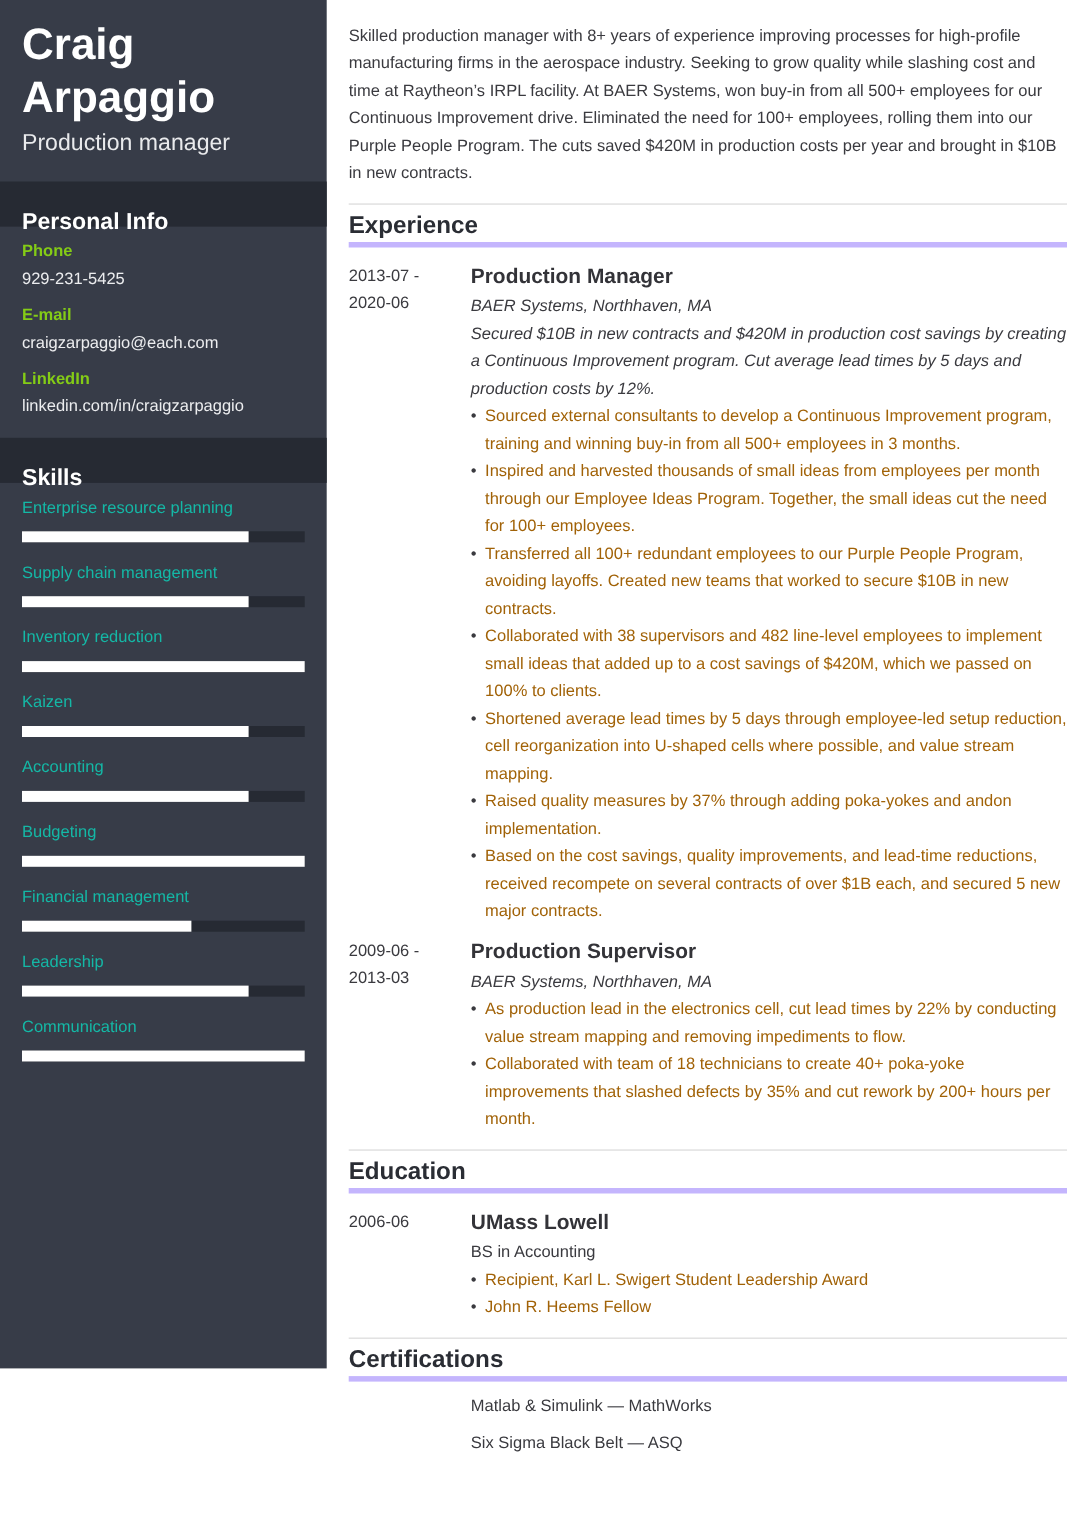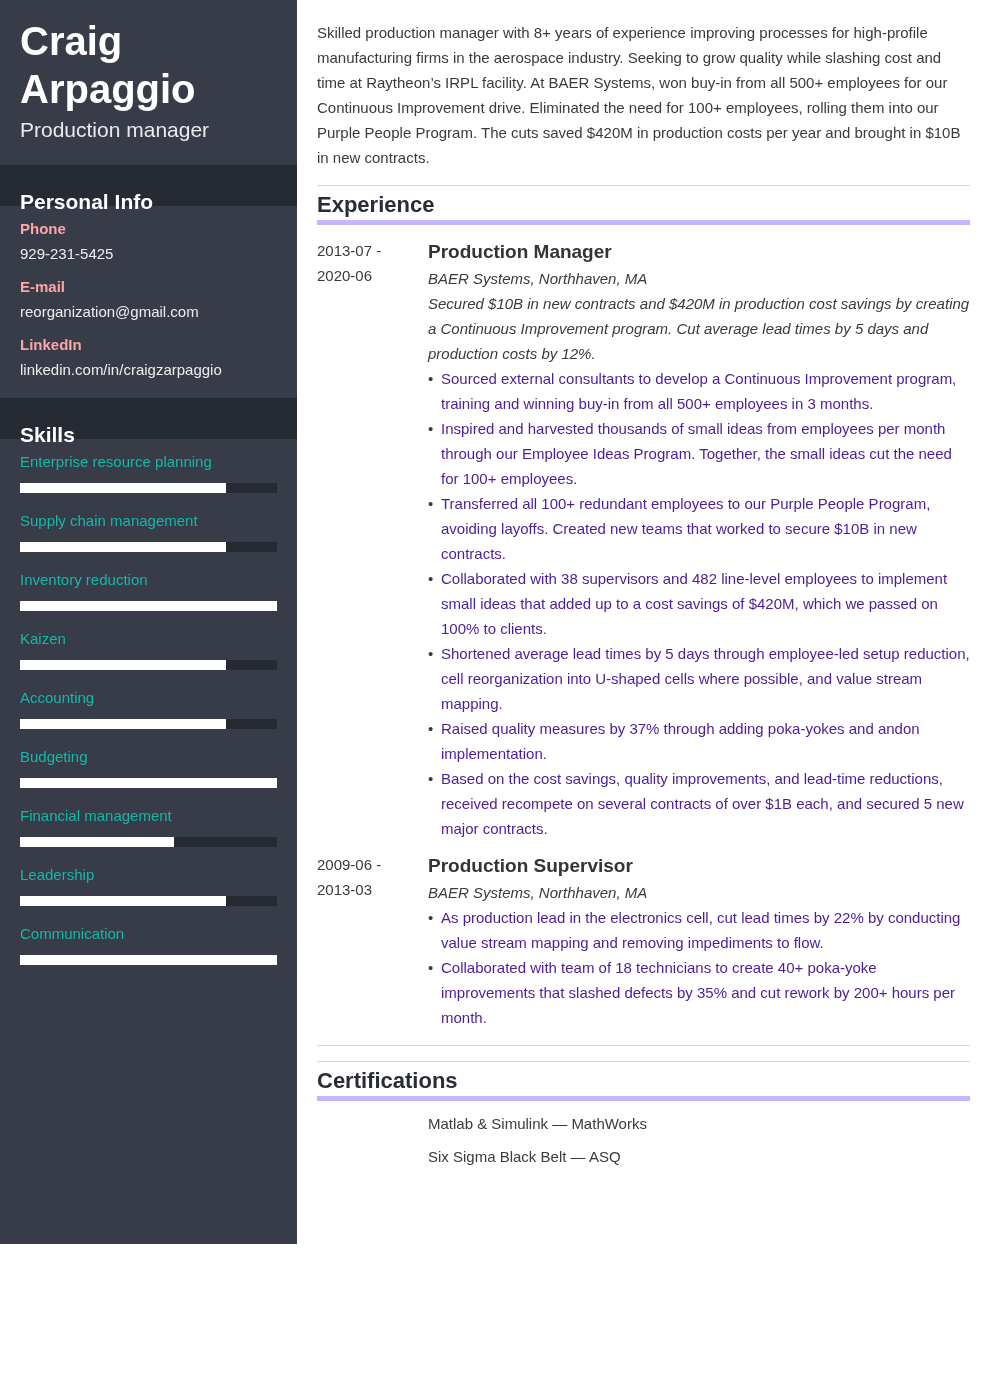--- a/index.html
+++ b/index.html
@@ -13,21 +13,21 @@
   .name-block { padding: 17px 20px 20px 20px; }
   .name { font-size: 40px; font-weight: bold; line-height: 48px; color: #ffffff; }
   .title { font-size: 21px; line-height: 30px; color: #e9eaec; margin-top: 2px; }
 
   .side-heading {
     background: #262a33; height: 41px; padding: 16px 20px;
     font-size: 21px; font-weight: bold; line-height: 41px; color: #ffffff;
   }
   .personal-heading { margin-top: 0; }
   .info { padding: 13px 20px 18px 20px; }
-  .info-label { font-size: 15px; font-weight: bold; line-height: 20px; color: #fca5a5; }
+  .info-label { font-size: 15px; font-weight: bold; line-height: 20px; color: #84cc16; }
   .info-value { font-size: 15px; line-height: 20px; color: #ecedef; margin-top: 5px; margin-bottom: 13px; }
   .info-item:last-child .info-value { margin-bottom: 0; }
 
   .skills { padding: 12px 20px 0 20px; }
   .skill { height: 59px; }
   .skill-label { font-size: 15px; line-height: 22px; color: #14b8a6; padding-top: 0; }
   .skill-bar { margin-top: 10px; width: 257px; height: 10px; background: #262a33; position: relative; }
   .skill-fill { position: absolute; left: 0; top: 0; height: 10px; background: #ffffff; }
 
   .main { position: absolute; left: 317px; top: 20px; width: 653px; }
@@ -38,21 +38,21 @@
     line-height: 38px; height: 39px; border-bottom: 5px solid #c4b5fd;
   }
   .entry { display: flex; }
   .entry-date { width: 111px; flex: none; font-size: 15px; line-height: 25px; color: #3a3a3f; }
   .entry-body { flex: 1; }
   .entry-title { font-size: 19px; font-weight: bold; line-height: 28px; color: #333338; }
   .entry-sub { font-size: 15px; line-height: 25px; font-style: italic; color: #3a3a3f; }
   .entry-desc { font-size: 15px; line-height: 25px; font-style: italic; color: #3a3a3f; }
   .entry-plain { font-size: 15px; line-height: 25px; color: #3a3a3f; }
   ul.bullets { list-style: none; }
-  ul.bullets li { position: relative; padding-left: 13px; font-size: 15px; line-height: 25px; color: #4c1d95; }
+  ul.bullets li { position: relative; padding-left: 13px; font-size: 15px; line-height: 25px; color: #a16207; }
   ul.bullets li::before { content: "\2022"; position: absolute; left: 0; top: 0; color: #3a3a3f; }
 
   .cert { font-size: 15px; line-height: 25px; color: #3a3a3f; margin-left: 111px; margin-bottom: 8px; }
 </style>
 </head>
 <body>
 
 <aside class="sidebar">
   <div class="name-block">
     <div class="name">Craig</div>
@@ -61,21 +61,21 @@
   </div>
 
   <div class="side-heading personal-heading">Personal Info</div>
   <div class="info">
     <div class="info-item">
       <div class="info-label">Phone</div>
       <div class="info-value">929-231-5425</div>
     </div>
     <div class="info-item">
       <div class="info-label">E-mail</div>
-      <div class="info-value">reorganization@gmail.com</div>
+      <div class="info-value">craigzarpaggio@each.com</div>
     </div>
     <div class="info-item">
       <div class="info-label">LinkedIn</div>
       <div class="info-value">linkedin.com/in/craigzarpaggio</div>
     </div>
   </div>
 
   <div class="side-heading">Skills</div>
   <div class="skills" id="skills">
       <div class="skill">
@@ -172,21 +172,35 @@
           <div class="entry-sub">BAER Systems, Northhaven, MA</div>
           <ul class="bullets">
             <li>As production lead in the electronics cell, cut lead times by 22% by conducting value stream mapping and removing impediments to flow.</li>
             <li>Collaborated with team of 18 technicians to create 40+ poka-yoke improvements that slashed defects by 35% and cut rework by 200+ hours per month.</li>
           </ul>
         </div>
       </div>
     </div>
 
   <div class="section-rule" style="margin-top:15px;"></div>
-
+  <div class="section-heading">Education</div>
+
+  <div id="education" style="margin-top:13px;">
+      <div class="entry">
+        <div class="entry-date">2006-06</div>
+        <div class="entry-body">
+          <div class="entry-title">UMass Lowell</div>
+          <div class="entry-plain">BS in Accounting</div>
+          <ul class="bullets">
+            <li>Recipient, Karl L. Swigert Student Leadership Award</li>
+            <li>John R. Heems Fellow</li>
+          </ul>
+        </div>
+      </div>
+    </div>
 
   <div class="section-rule" style="margin-top:15px;"></div>
   <div class="section-heading">Certifications</div>
 
   <div id="certs" style="margin-top:10px;">
       <div class="cert">Matlab &amp; Simulink — MathWorks</div>
       <div class="cert">Six Sigma Black Belt — ASQ</div>
     </div>
 </main>
 

